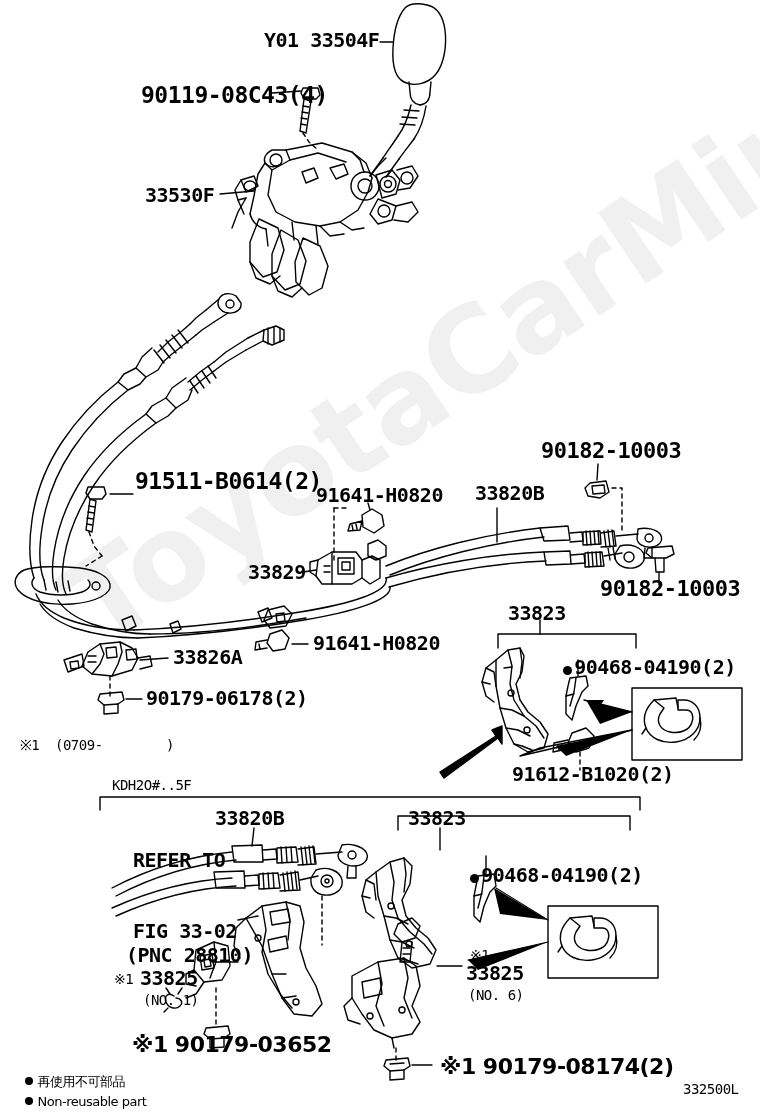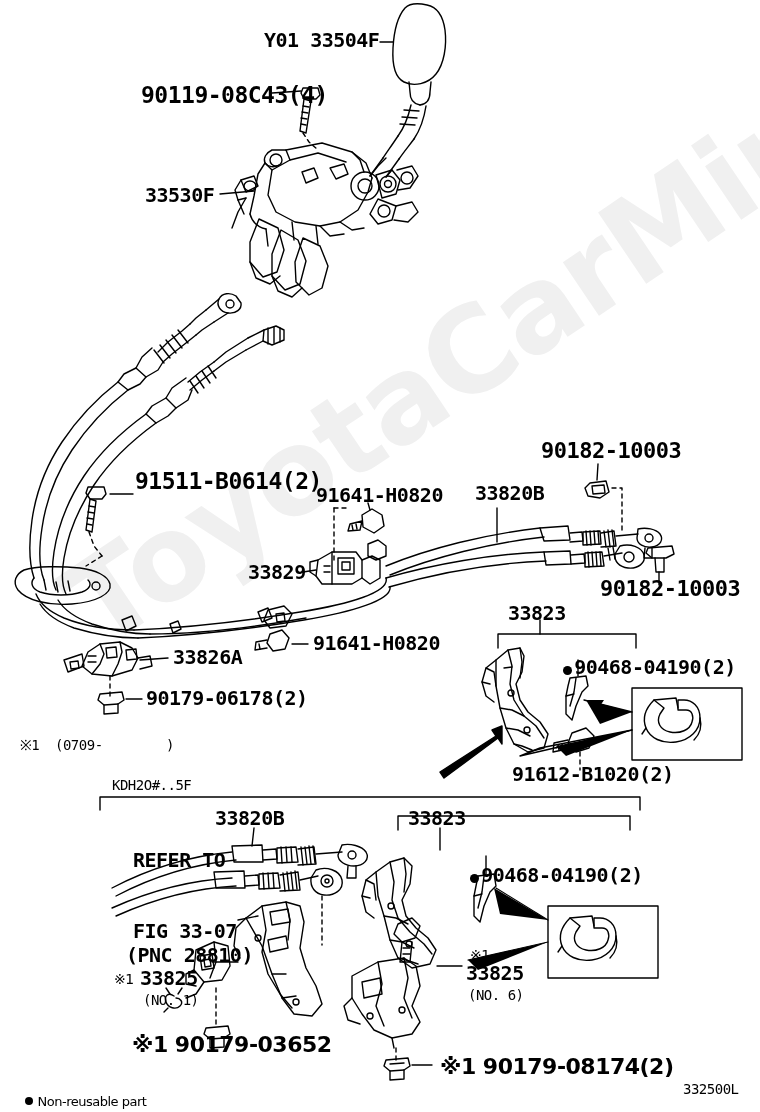--- a/index.html
+++ b/index.html
@@ -519,34 +519,37 @@
 
   <div class="lbl s20" style="left:215px;top:808px">33820B</div>
 
   <div class="lbl s20" style="left:408px;top:808px">33823</div>
 
   <div class="lbl s18" style="left:424px;top:845px">
     <span class="dot"></span><span>90468-04190(2)</span>
   </div>
 
   <div class="lbl s18" style="left:133px;top:850px">REFER TO</div>
-  <div class="lbl s18" style="left:133px;top:921px">FIG 33-07</div>
+  <div class="lbl s18" style="left:133px;top:921px">FIG 33-02</div>
   <div class="lbl s18" style="left:126px;top:945px">(PNC 28810)</div>
 
   <div class="lbl s14 jp" style="left:114px;top:972px">※1</div>
   <div class="lbl s20" style="left:140px;top:968px">33825</div>
   <div class="lbl s15" style="left:143px;top:993px">(NO. 1)</div>
 
   <div class="lbl s14 jp" style="left:470px;top:948px">※1</div>
   <div class="lbl s20" style="left:466px;top:963px">33825</div>
   <div class="lbl s15" style="left:468px;top:988px">(NO. 6)</div>
 
   <div class="lbl s17 jp" style="left:132px;top:1034px">※1 90179-03652</div>
 
   <div class="lbl s17 jp" style="left:440px;top:1056px">※1 90179-08174(2)</div>
 
+  <div class="lbl s13 jp" style="left:10px;top:1062px">
+    <span class="footer-dot"></span><span>再使用不可部品</span>
+  </div>
   <div class="lbl s13 jp" style="left:10px;top:1082px">
     <span class="footer-dot"></span><span>Non-reusable part</span>
   </div>
 
   <div class="lbl s15" style="left:683px;top:1082px">332500L</div>
 
 </div>
 
 </body></html>

